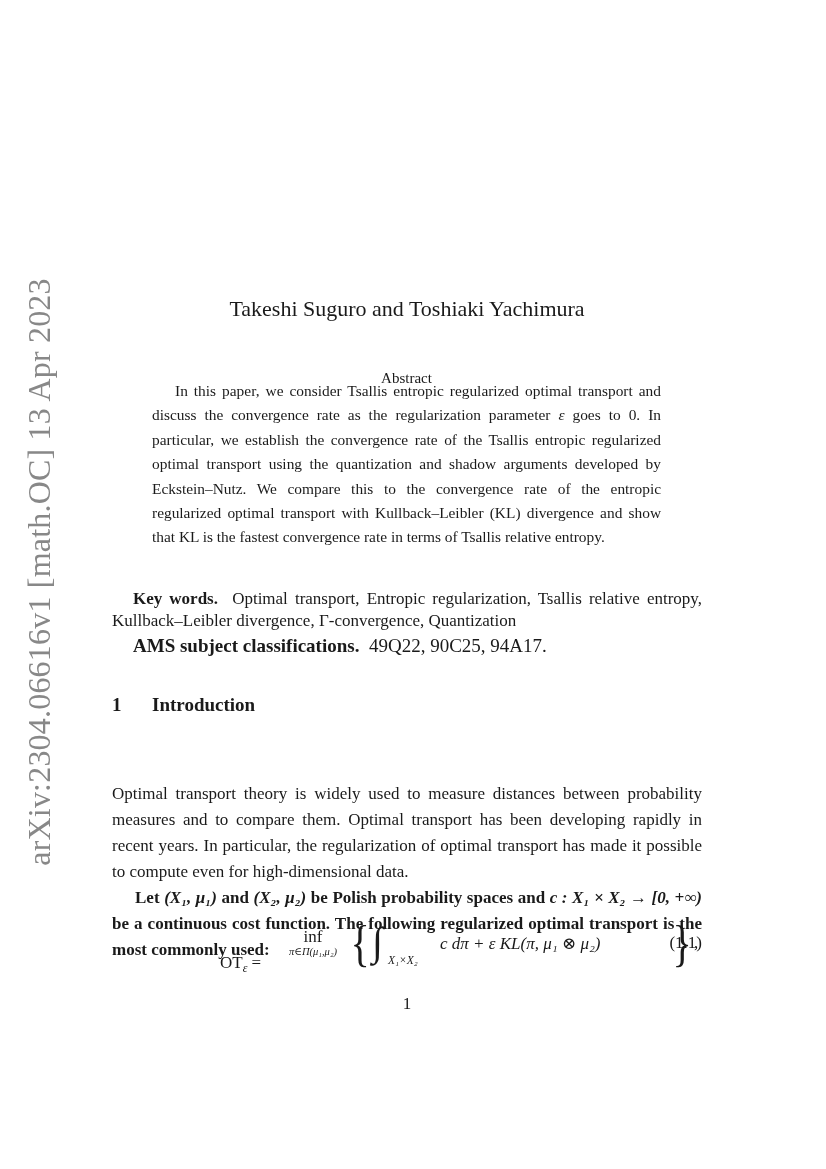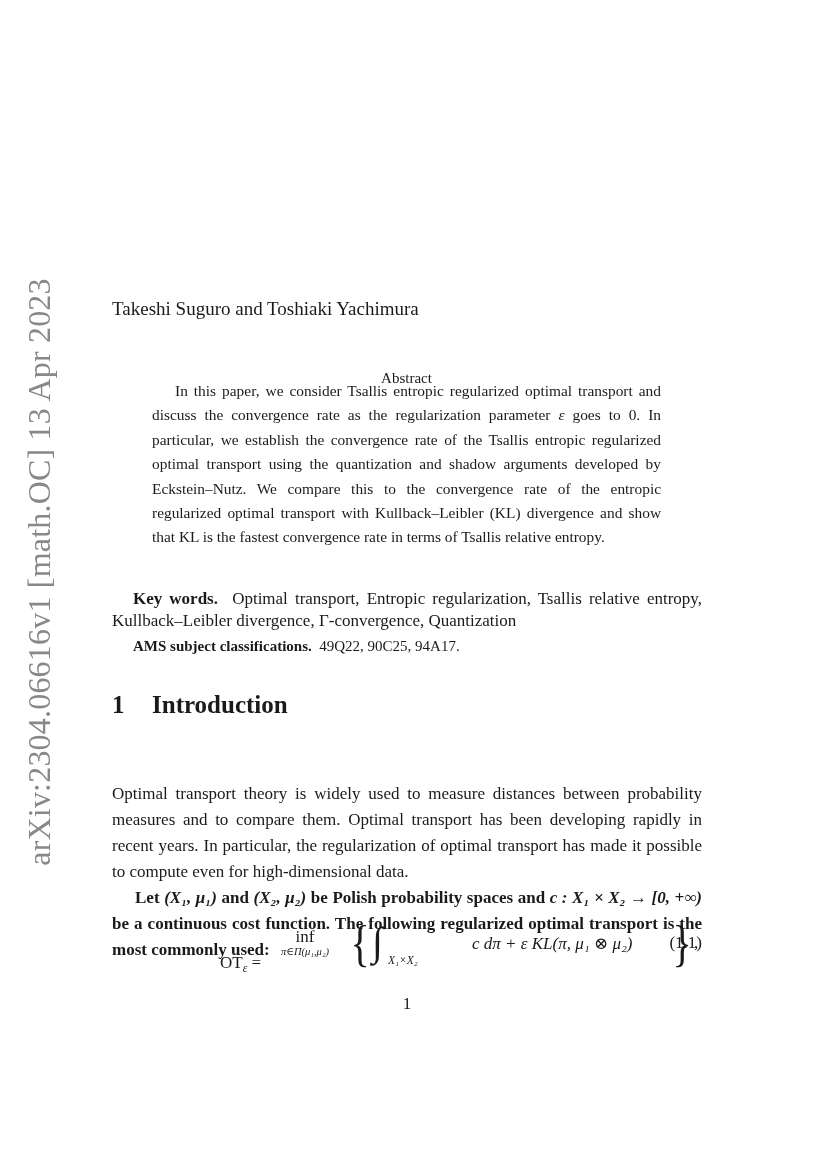--- a/index.html
+++ b/index.html
@@ -13,65 +13,65 @@
   .stamp span {
     position: absolute; left: 50%; top: 50%;
     transform: translate(-50%, -50%) rotate(-90deg);
     white-space: nowrap; font-size: 32px; color: #888888; letter-spacing: 0.2px;
   }
   .title {
     position: absolute; left: 112px; width: 590px; top: 186px; text-align: center;
     font-weight: bold; font-size: 31px; line-height: 44px; color: #111;
   }
   .authors {
-    position: absolute; left: 112px; width: 590px; top: 296px; text-align: left;
-    font-size: 19px; line-height: 26px;
+    position: absolute; left: 112px; width: 590px; top: 296px; text-align: center;
+    font-size: 22px; line-height: 26px;
   }
   .abstract-head {
     position: absolute; left: 152px; width: 509px; top: 368px; text-align: center;
     font-weight: normal; font-size: 15px; line-height: 20px;
   }
   .abstract {
     position: absolute; left: 152px; width: 509px; top: 379px;
     font-size: 15.4px; line-height: 24.4px; text-align: justify; text-indent: 23px;
   }
   .kw {
     position: absolute; left: 112px; width: 590px; top: 588px;
     font-size: 17px; line-height: 22px; text-align: justify; text-indent: 21px;
   }
   .kw b, .ams b { font-weight: bold; }
   .ams {
     position: absolute; left: 112px; width: 590px; top: 635px;
-    font-size: 15px; line-height: 22px; text-indent: 21px;
+    font-size: 19px; line-height: 22px; text-indent: 21px;
   }
   .sec {
-    position: absolute; left: 112px; top: 688px; font-weight: bold; font-size: 25px; line-height: 34px;
+    position: absolute; left: 112px; top: 688px; font-weight: bold; font-size: 19px; line-height: 34px;
   }
   .sec .num { display: inline-block; width: 40px; }
   .para {
     position: absolute; left: 112px; width: 590px;
     font-size: 17px; line-height: 26px; text-align: justify; margin-top: 44px;
   }
   .p1 { top: 737px; }
   .p2 { top: 841px; text-indent: 23px; font-weight: bold; }
   .eq {
     position: absolute; left: 112px; width: 590px; top: 922px; height: 60px;
     font-size: 17px;
   }
   .eq .body { position: absolute; left: 108px; top: 0; height: 60px; white-space: nowrap; }
   .eq .lhs { position: absolute; left: 0; top: 11px; margin-top: 20px; }
-  .eq .inf { position: absolute; left: 50px; top: 6px; text-align: center; width: 70px; }
+  .eq .inf { position: absolute; left: 58px; top: 6px; text-align: center; width: 70px; }
   .eq .inf .op { display: block; font-size: 17px; line-height: 18px; }
   .eq .inf .sub { display: block; font-size: 10.5px; line-height: 12px; font-style: italic; }
   .eq .brace { position: absolute; font-size: 50px; line-height: 50px; top: -4px; transform: scaleX(0.8); }
   .eq .lb { left: 128px; }
   .eq .rb { left: 450px; }
   .eq .integ { position: absolute; left: 152px; top: -4px; font-size: 40px; font-style: italic; }
   .eq .isub { position: absolute; left: 168px; top: 32px; font-size: 11.5px; font-style: italic; }
-  .eq .rest { position: absolute; left: 220px; top: 11px; margin-left: 32px; }
+  .eq .rest { position: absolute; left: 220px; top: 11px; }
   .eq .comma { position: absolute; left: 474px; top: 11px; }
   .eq .tag { position: absolute; right: 0; top: 11px; }
   .pageno { position: absolute; left: 0; width: 814px; top: 994px; text-align: center; font-size: 17px; }
   i { font-style: italic; }
   sub { font-size: 70%; }
 </style>
 </head>
 <body>
 
 <div class="stamp">

